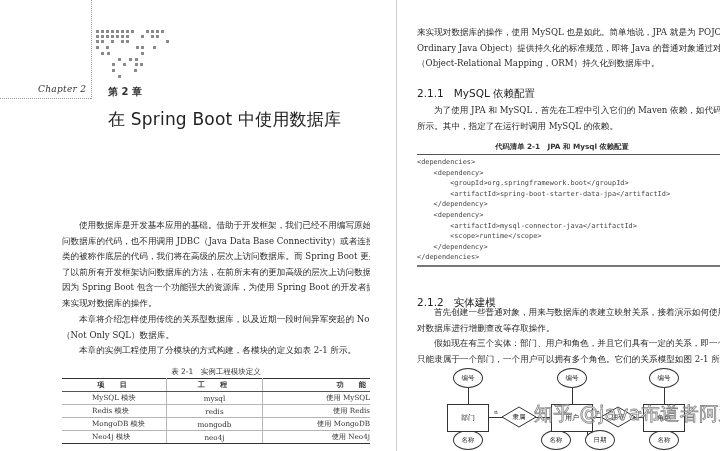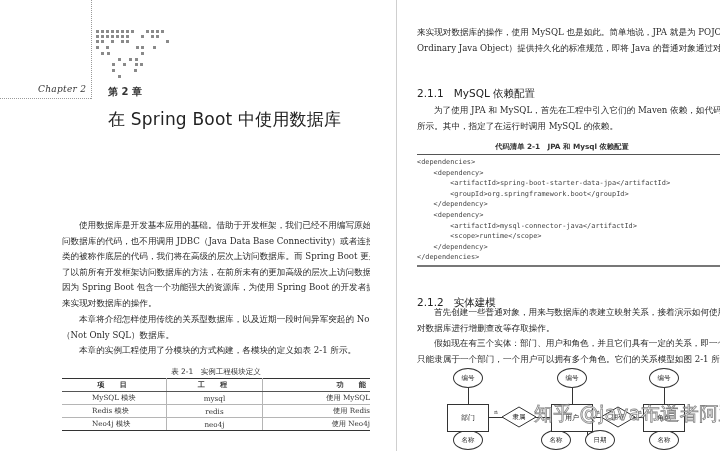--- a/index.html
+++ b/index.html
@@ -155,50 +155,56 @@
         <td class="c1">MySQL 模块</td>
         <td>mysql</td>
         <td>使用 MySQL</td>
       </tr>
       <tr>
         <td class="c1">Redis 模块</td>
         <td>redis</td>
         <td>使用 Redis</td>
       </tr>
       <tr>
+        <td class="c1">MongoDB 模块</td>
+        <td>mongodb</td>
+        <td>使用 MongoDB</td>
+      </tr>
+      <tr>
         <td class="c1">Neo4j 模块</td>
         <td>neo4j</td>
         <td>使用 Neo4j</td>
       </tr>
     </tbody>
   </table>
 </div>
 
 <div class="page-divider"></div>
 
 <div class="page-right">
   <div class="rpara" style="top:25px;">
     <span class="ln">来实现对数据库的操作，使用 MySQL 也是如此。简单地说，JPA 就是为 POJO（</span>
     <span class="ln">Ordinary Java Object）提供持久化的标准规范，即将 Java 的普通对象通过对象关系</span>
+    <span class="ln">（Object-Relational Mapping，ORM）持久化到数据库中。</span>
   </div>
 
   <div class="sec-title" style="top:87px;">
     <span class="num">2.1.1</span><span>MySQL 依赖配置</span>
   </div>
   <div class="rpara" style="top:103px;">
     <span class="ln indent">为了使用 JPA 和 MySQL，首先在工程中引入它们的 Maven 依赖，如代码清单</span>
     <span class="ln">所示。其中，指定了在运行时调用 MySQL 的依赖。</span>
   </div>
 
   <div class="code-caption">代码清单 2-1　JPA 和 Mysql 依赖配置</div>
   <div class="code-box">
     <div class="code-line">&lt;dependencies&gt;</div>
     <div class="code-line">    &lt;dependency&gt;</div>
+    <div class="code-line">        &lt;groupId&gt;org.springframework.boot&lt;/groupId&gt;</div>
     <div class="code-line">        &lt;artifactId&gt;spring-boot-starter-data-jpa&lt;/artifactId&gt;</div>
-    <div class="code-line">        &lt;groupId&gt;org.springframework.boot&lt;/groupId&gt;</div>
     <div class="code-line">    &lt;/dependency&gt;</div>
     <div class="code-line">    &lt;dependency&gt;</div>
     <div class="code-line">        &lt;artifactId&gt;mysql-connector-java&lt;/artifactId&gt;</div>
     <div class="code-line">        &lt;scope&gt;runtime&lt;/scope&gt;</div>
     <div class="code-line">    &lt;/dependency&gt;</div>
     <div class="code-line">&lt;/dependencies&gt;</div>
   </div>
 
   <div class="sec-title" style="top:296px;">
     <span class="num">2.1.2</span><span>实体建模</span>

